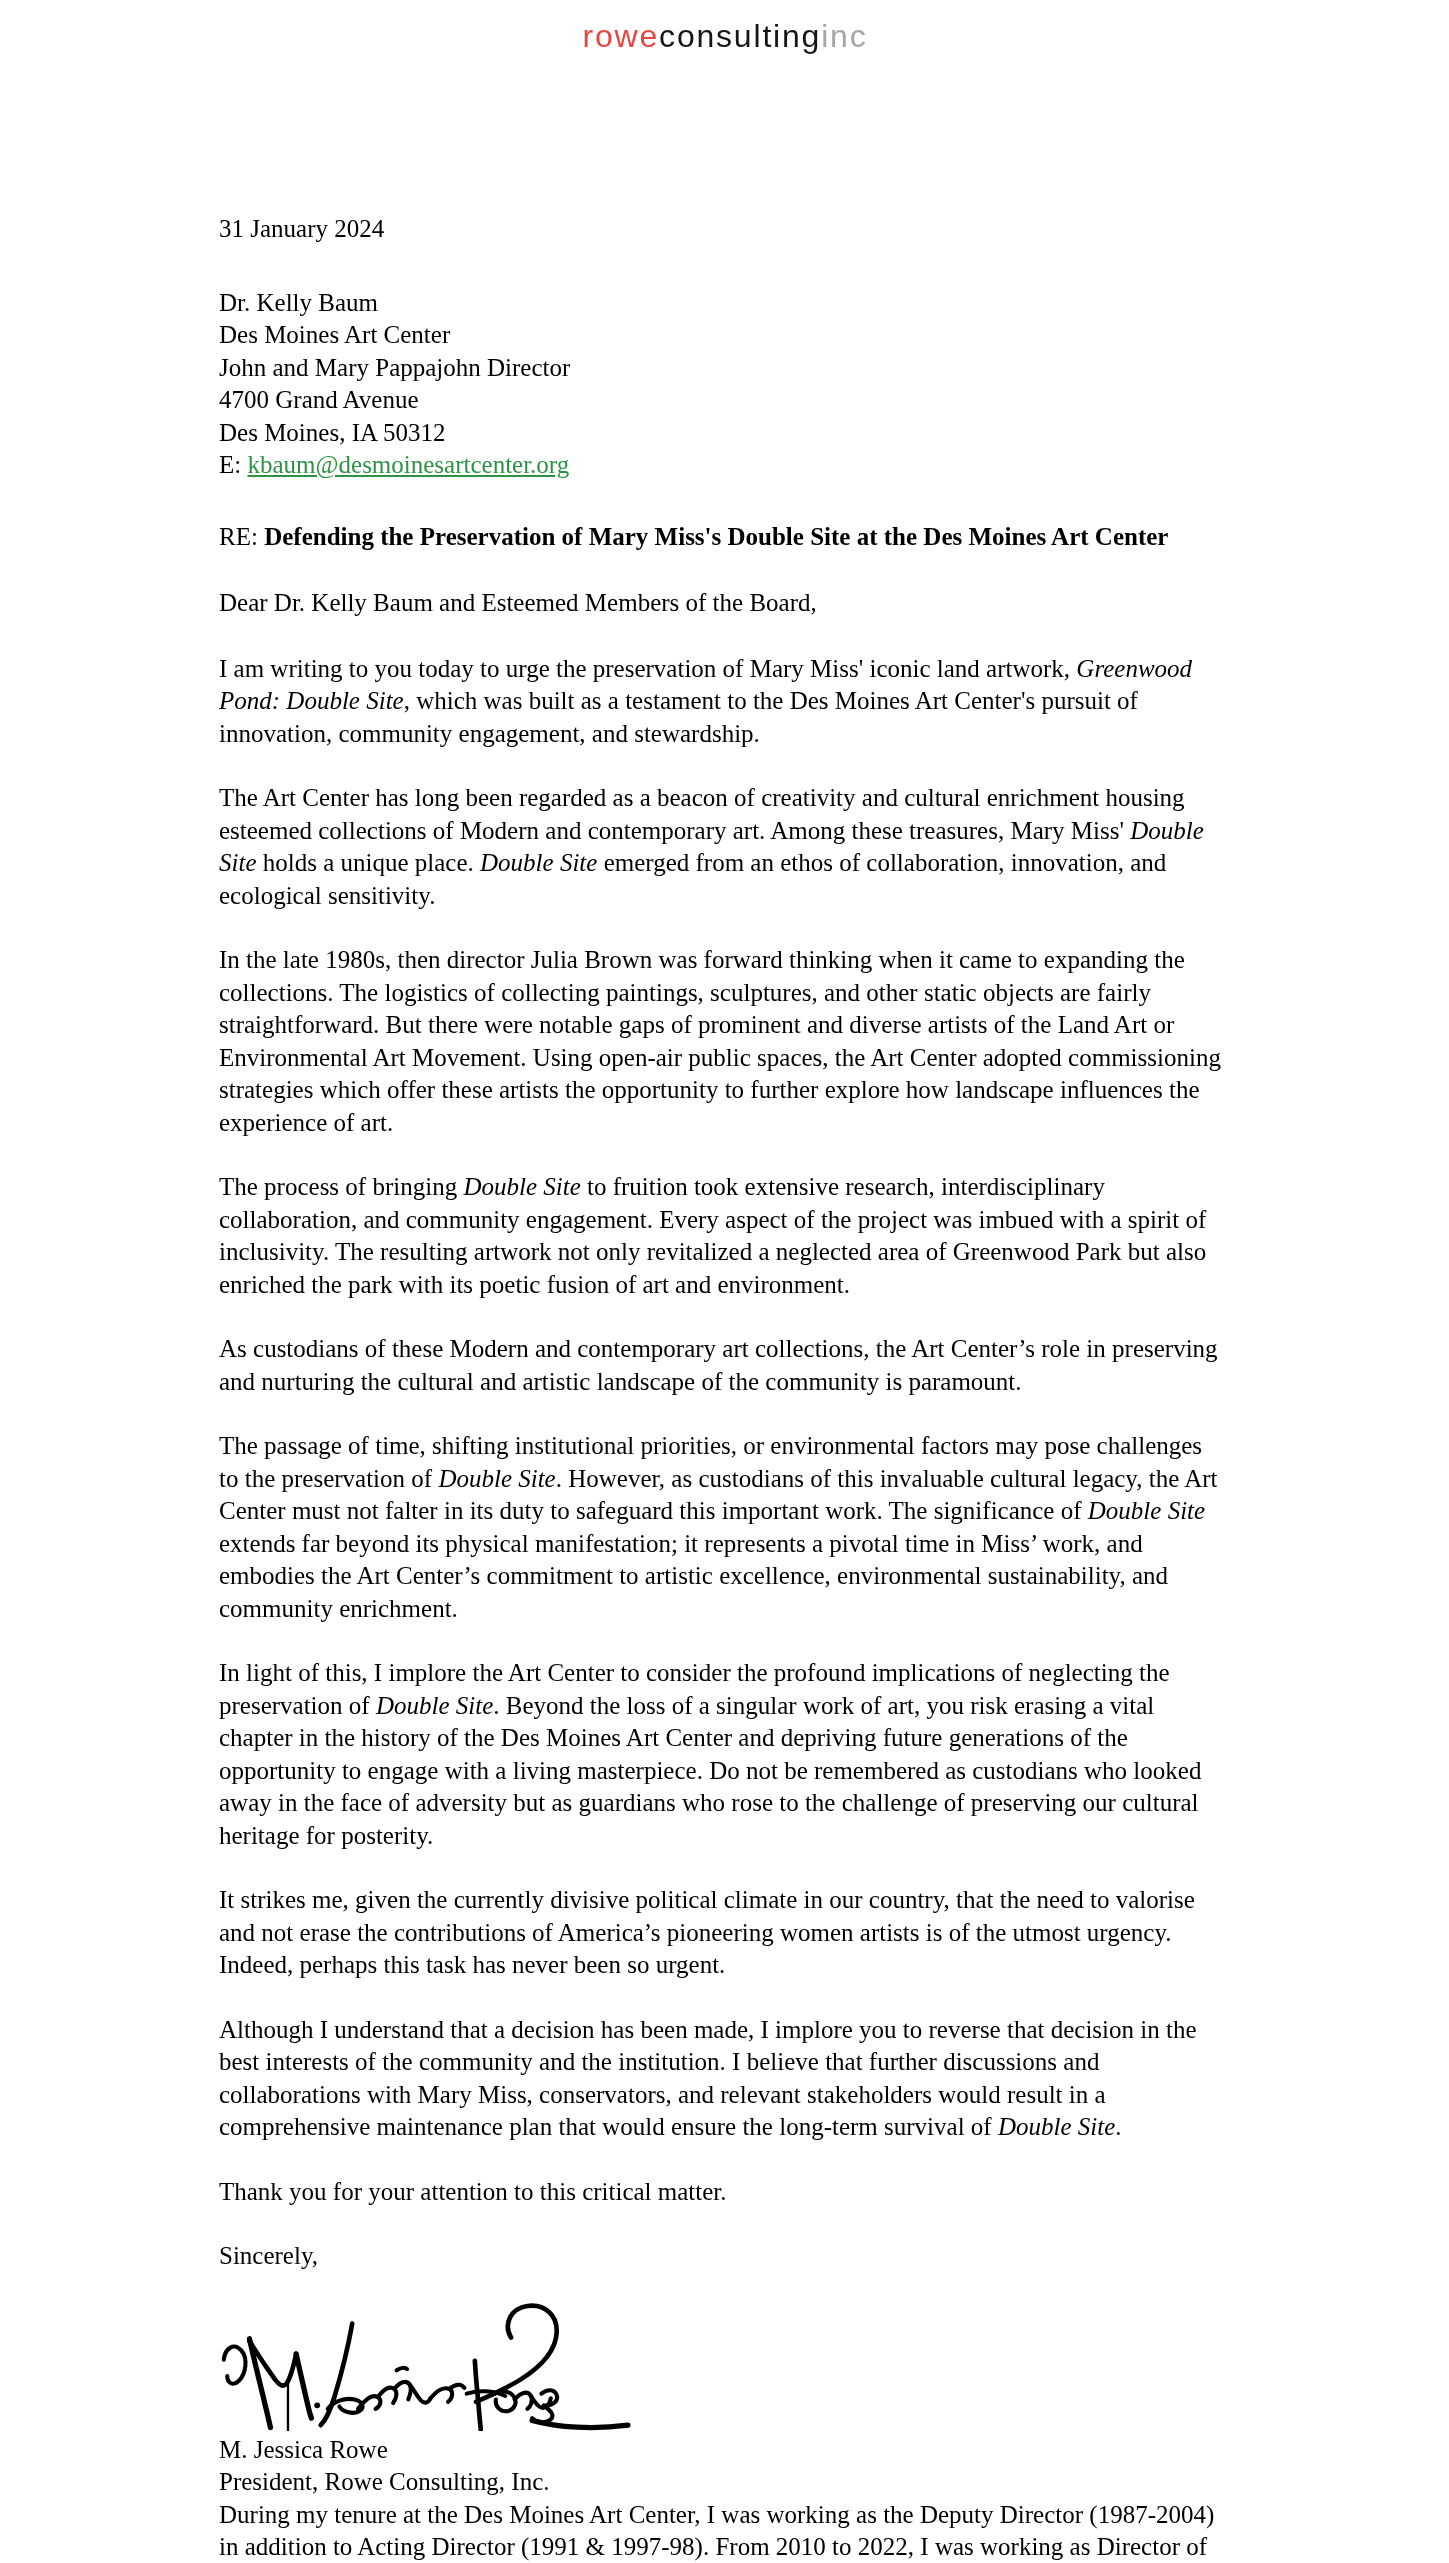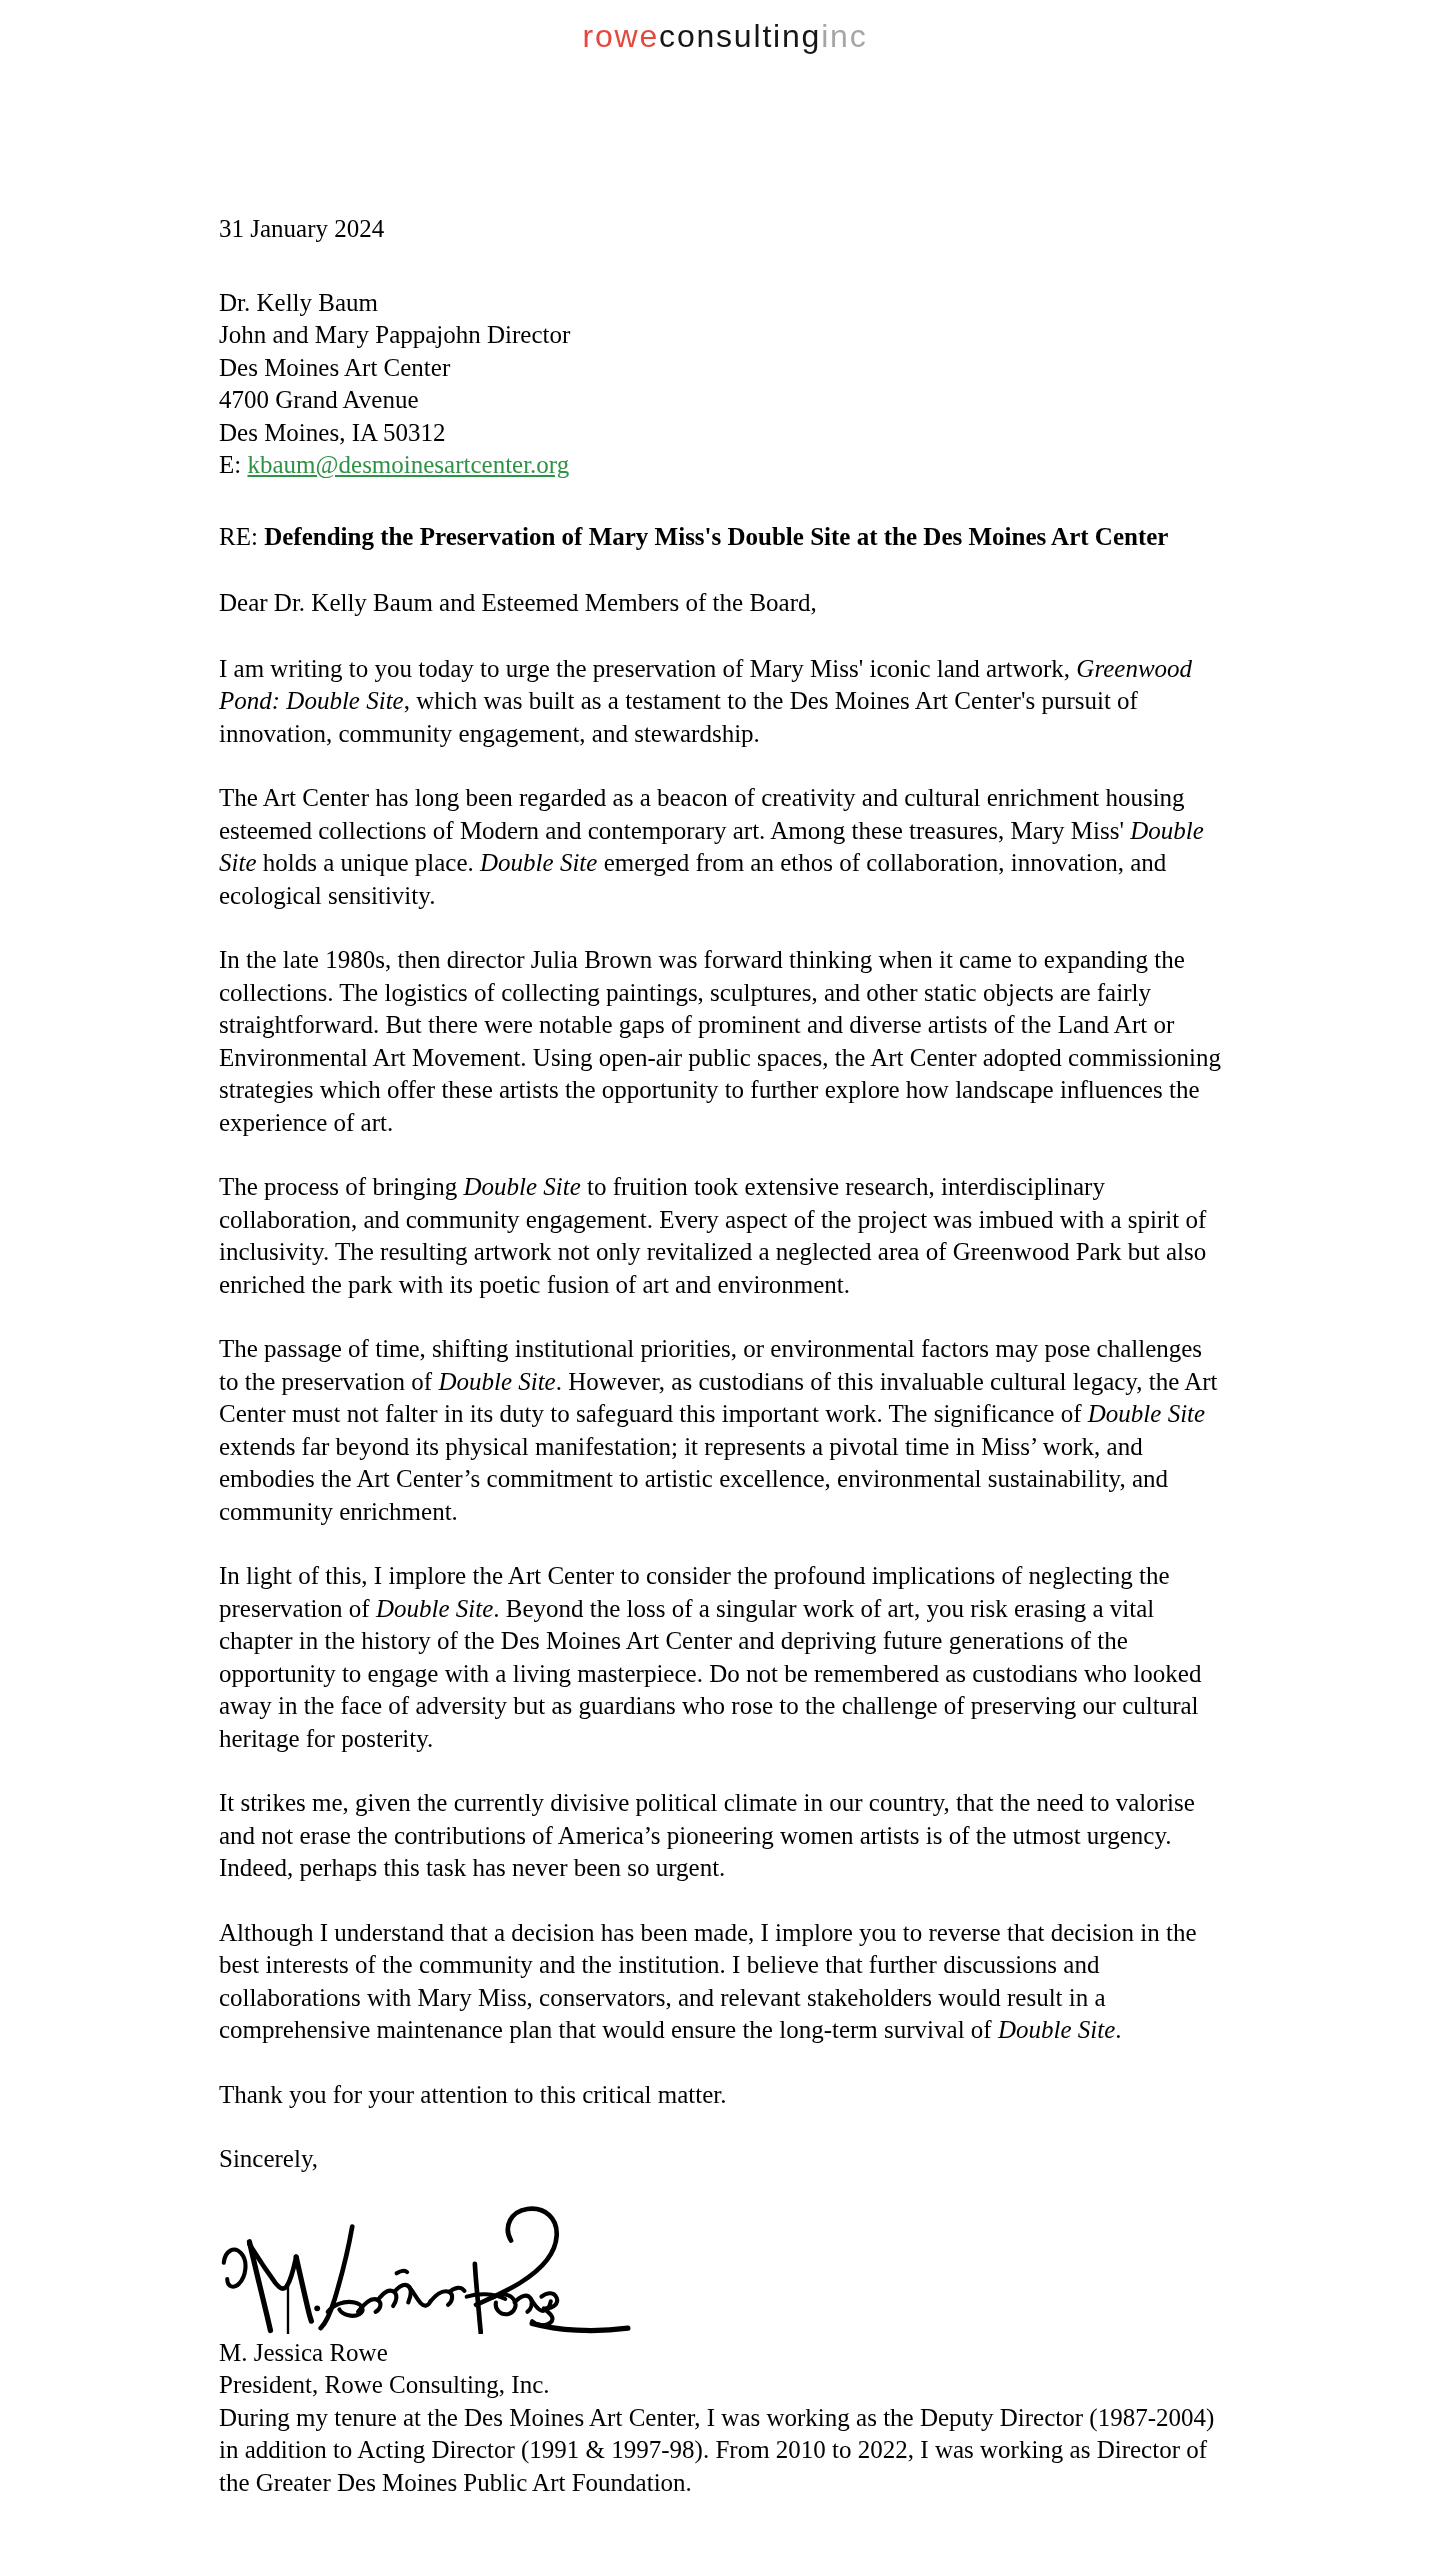--- a/index.html
+++ b/index.html
@@ -104,38 +104,39 @@
   <div class="letterhead">
     <span class="logo-rowe" style="color: rgb(228, 72, 62);">rowe</span><span class="logo-consulting" style="color: rgb(22, 22, 22);">consulting</span><span class="logo-inc" style="color: rgb(166, 166, 166);">inc</span>
   </div>
 
   <div class="letter">
 
     <div class="block date">31 January 2024</div>
 
     <div class="block address">
       <span class="addr-line">Dr. Kelly Baum</span>
+      <span class="addr-line">Des Moines Art Center</span>
       <span class="addr-line">John and Mary Pappajohn Director</span>
-      <span class="addr-line">Des Moines Art Center</span>
       <span class="addr-line">4700 Grand Avenue</span>
       <span class="addr-line">Des Moines, IA 50312</span>
       <span class="addr-line"><span>E: </span><a class="email-link" href="#" style="color: rgb(46, 146, 68);">kbaum@desmoinesartcenter.org</a></span>
     </div>
 
     <div class="block subject">
       <span class="subject-label">RE: </span><span class="subject-text">Defending the Preservation of Mary Miss's Double Site at the Des Moines Art Center</span>
     </div>
 
     <div class="block salutation">Dear Dr. Kelly Baum and Esteemed Members of the Board,</div>
 
     <div id="paragraph-container">
         <p class="para"><span>I am writing to you today to urge the preservation of Mary Miss' iconic land artwork, </span><i>Greenwood Pond: Double Site</i><span>, which was built as a testament to the Des Moines Art Center's pursuit of innovation, community engagement, and stewardship.</span></p>
         <p class="para"><span>The Art Center has long been regarded as a beacon of creativity and cultural enrichment housing esteemed collections of Modern and contemporary art.  Among these treasures, Mary Miss' </span><i>Double Site</i><span> holds a unique place. </span><i>Double Site</i><span> emerged from an ethos of collaboration, innovation, and ecological sensitivity.</span></p>
         <p class="para"><span>In the late 1980s, then director Julia Brown was forward thinking when it came to expanding the collections. The logistics of collecting paintings, sculptures, and other static objects are fairly straightforward. But there were notable gaps of prominent and diverse artists of the Land Art or Environmental Art Movement. Using open-air public spaces, the Art Center adopted commissioning strategies which offer these artists the opportunity to further explore how landscape influences the experience of art.</span></p>
         <p class="para"><span>The process of bringing </span><i>Double Site</i><span> to fruition took extensive research, interdisciplinary collaboration, and community engagement. Every aspect of the project was imbued with a spirit of inclusivity. The resulting artwork not only revitalized a neglected area of Greenwood Park but also enriched the park with its poetic fusion of art and environment.</span></p>
+        <p class="para"><span>As custodians of these Modern and contemporary art collections, the Art Center’s role in preserving and nurturing the cultural and artistic landscape of the community is paramount.</span></p>
         <p class="para"><span>The passage of time, shifting institutional priorities, or environmental factors may pose challenges to the preservation of </span><i>Double Site</i><span>. However, as custodians of this invaluable cultural legacy, the Art Center must not falter in its duty to safeguard this important work. The significance of </span><i>Double Site</i><span> extends far beyond its physical manifestation; it represents a pivotal time in Miss’ work, and embodies the Art Center’s commitment to artistic excellence, environmental sustainability, and community enrichment.</span></p>
         <p class="para"><span>In light of this, I implore the Art Center to consider the profound implications of neglecting the preservation of </span><i>Double Site</i><span>. Beyond the loss of a singular work of art, you risk erasing a vital chapter in the history of the Des Moines Art Center and depriving future generations of the opportunity to engage with a living masterpiece.  Do not be remembered as custodians who looked away in the face of adversity but as guardians who rose to the challenge of preserving our cultural heritage for posterity.</span></p>
         <p class="para"><span>It strikes me, given the currently divisive political climate in our country, that the need to valorise and not erase the contributions of America’s pioneering women artists is of the utmost urgency. Indeed, perhaps this task has never been so urgent.</span></p>
         <p class="para"><span>Although I understand that a decision has been made, I implore you to reverse that decision in the best interests of the community and the institution. I believe that further discussions and collaborations with Mary Miss, conservators, and relevant stakeholders would result in a comprehensive maintenance plan that would ensure the long-term survival of </span><i>Double Site</i><span>.</span></p>
       </div>
 
     <p class="para">Thank you for your attention to this critical matter.</p>
 
     <div class="closing">Sincerely,</div>
 

